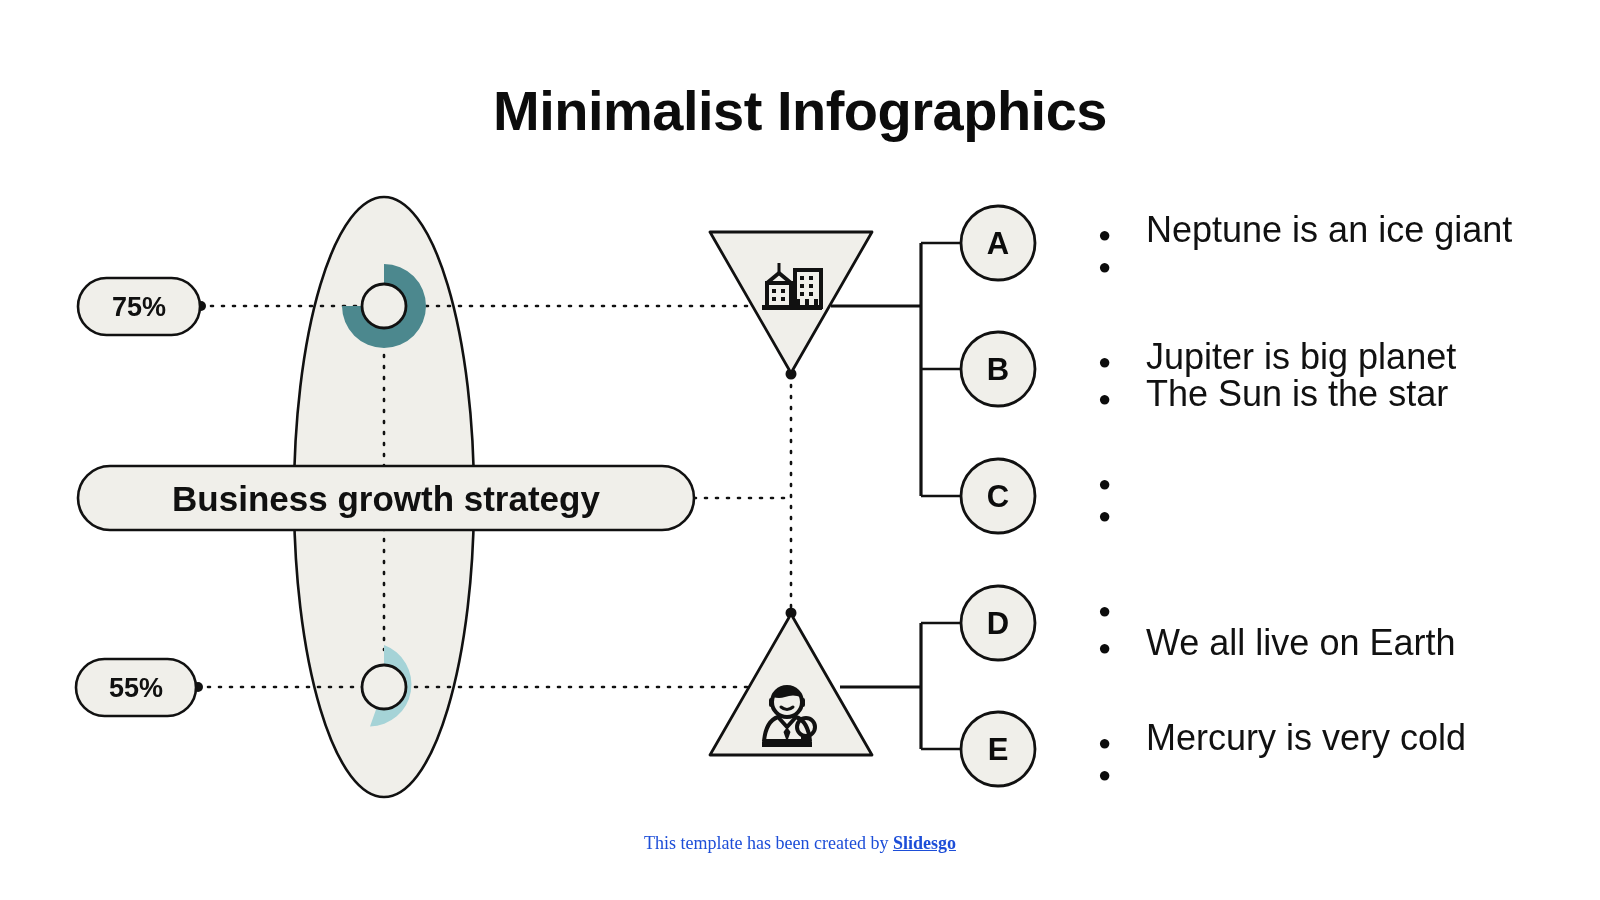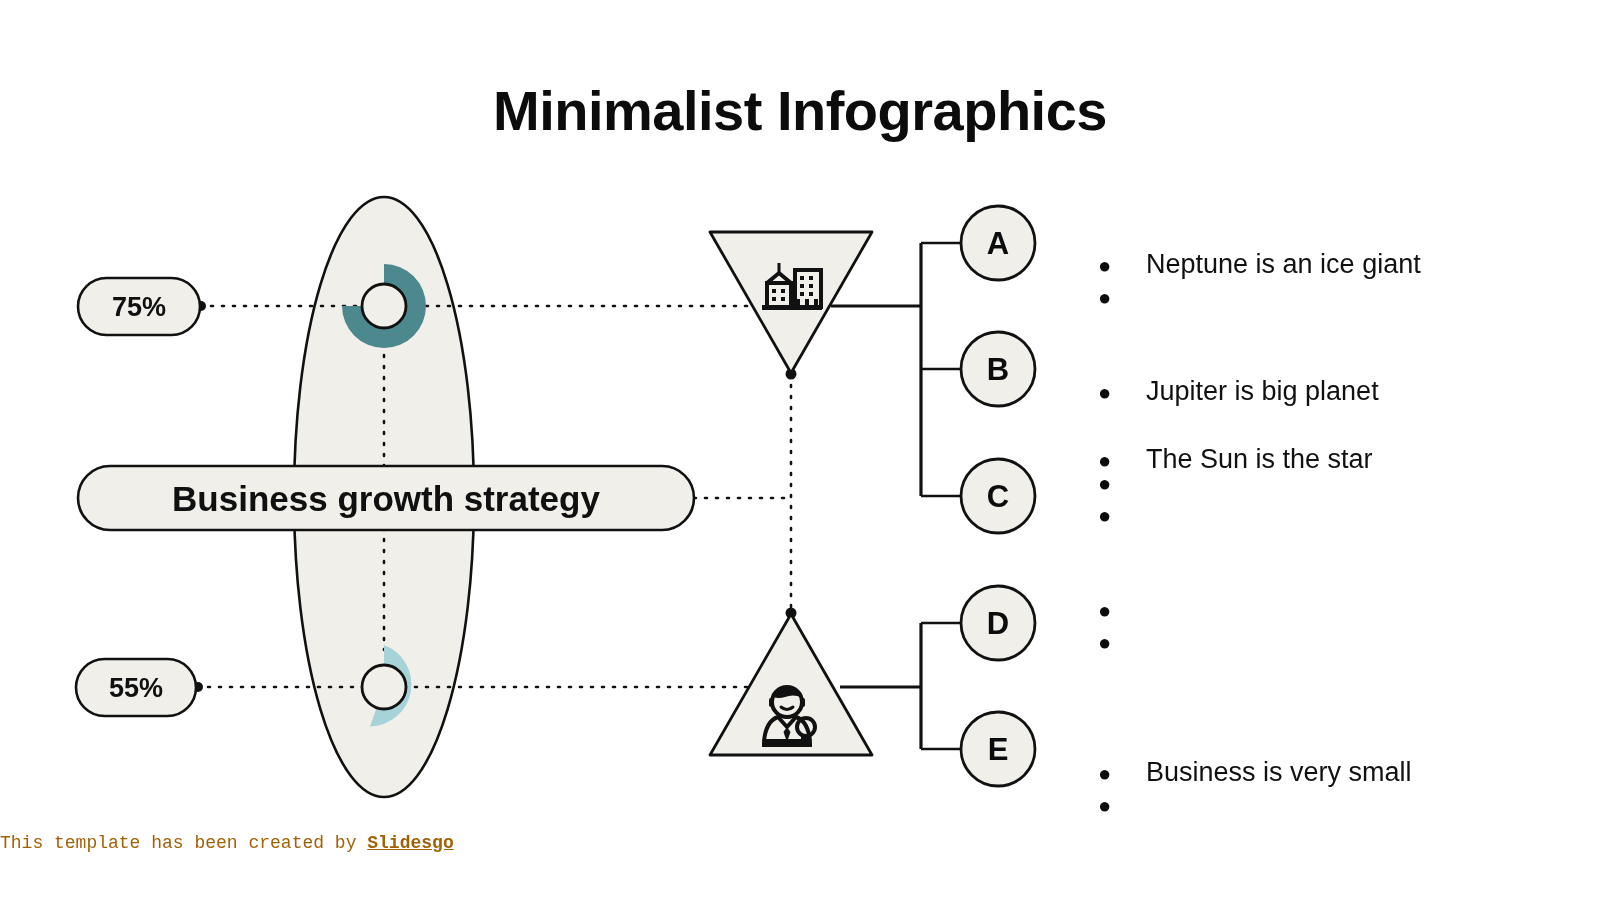--- a/index.html
+++ b/index.html
@@ -62,33 +62,33 @@
     white-space: nowrap;
   }
   .bullet-dot {
     width: 48px;
     font-size: 22px;
     line-height: 32px;
     color: #0c0c0c;
     flex: 0 0 auto;
   }
   .bullet-txt {
-    font-size: 27px;
+    font-size: 36px;
     line-height: 32px;
     color: #111111;
-    margin-top: 34px;
   }
   .footer {
     position: absolute;
     left: 0;
     top: 833px;
     width: 1600px;
+    text-align: center;
     font-size: 18px;
-    color: #a16207;
-    font-family: Liberation Mono, monospace;
+    color: #1d4ed8;
+    font-family: Liberation Serif, serif;
   }
   .footer b {
     font-weight: bold;
     text-decoration: underline;
   }
 </style>
 </head>
 <body>
 
 <div id="stage">
@@ -268,27 +268,28 @@
       <span class="bullet-dot">●</span>
     </div>
   </div>
 
   <div class="bullet-list" style="left:1098px; top:595px;">
     <div class="bullet-row">
       <span class="bullet-dot">●</span>
     </div>
     <div class="bullet-row">
       <span class="bullet-dot">●</span>
+      <span class="bullet-txt">We all live on Earth</span>
     </div>
   </div>
 
   <div class="bullet-list" style="left:1098px; top:722px;">
     <div class="bullet-row">
       <span class="bullet-dot">●</span>
-      <span class="bullet-txt">Business is very small</span>
+      <span class="bullet-txt">Mercury is very cold</span>
     </div>
     <div class="bullet-row">
       <span class="bullet-dot">●</span>
     </div>
   </div>
 
   <div class="footer">
     <span>This template has been created by </span><b>Slidesgo</b>
   </div>
 

